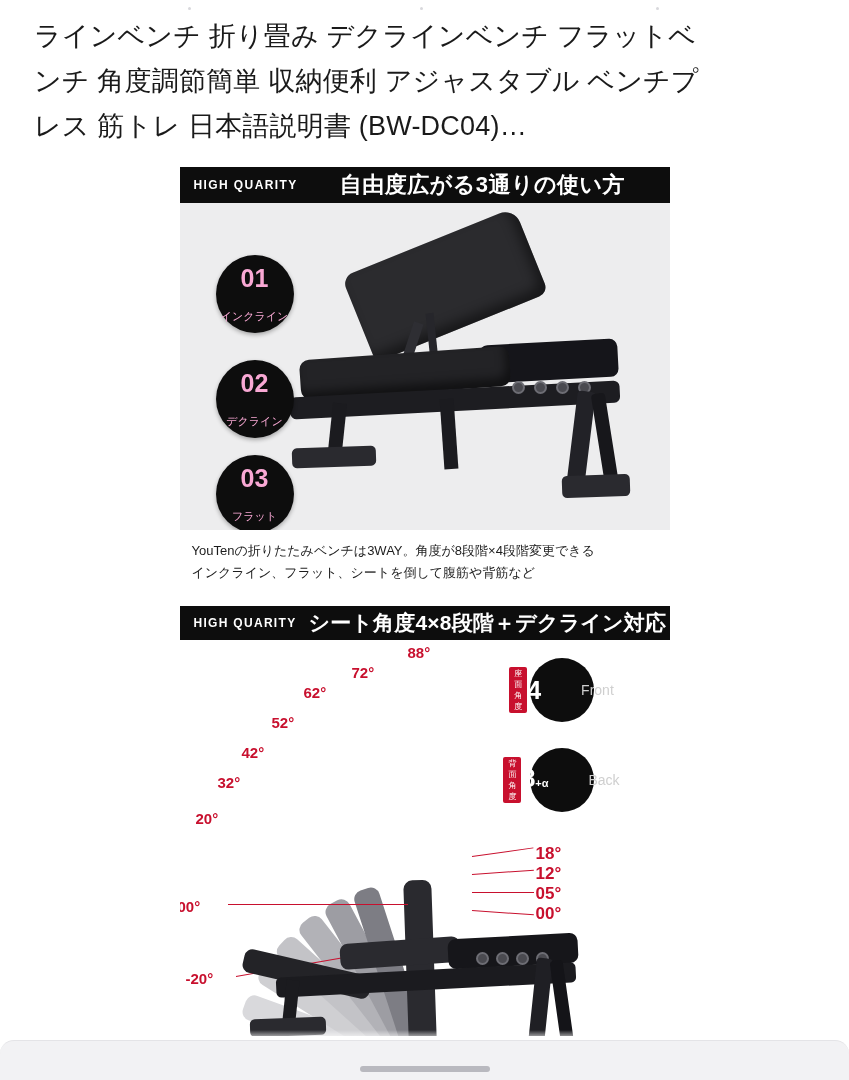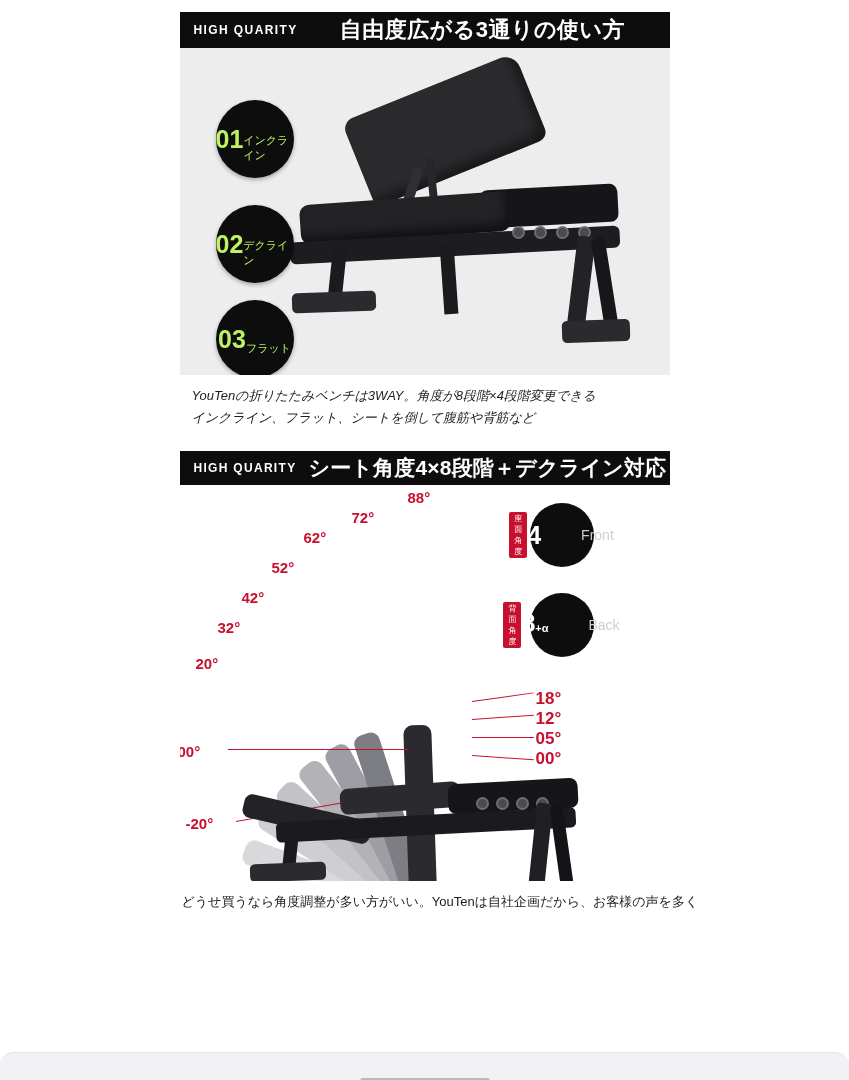--- a/index.html
+++ b/index.html
@@ -146,35 +146,34 @@
     width: 13px; height: 13px;
     border-radius: 50%;
     background: #4a4a50;
     border: 2px solid #6d6d74;
   }
   .badge {
     position: absolute;
     width: 78px; height: 78px;
     border-radius: 50%;
     background: #0d0d0d;
-    color: #bef264;
-    display: flex; flex-direction: row;
+    color: #f9a8d4;
+    display: flex; flex-direction: column;
     align-items: center; justify-content: center;
     box-shadow: 0 2px 4px rgba(0,0,0,.3);
   }
   .badge .num { font-size: 25px; font-weight: bold; line-height: 26px; }
   .badge .cap { font-size: 11px; margin-top: 18px; }
   .badge-1 { left: 36px; top: 52px; }
   .badge-2 { left: 36px; top: 157px; justify-content: center; }
   .badge-3 { left: 36px; top: 252px; }
 
   .caption-1 {
     width: 490px; margin: 10px auto 8px auto;
     padding-left: 12px;
-    font-style: italic;
   }
   .caption-1 p {
     font-size: 13px; line-height: 22px; color: #1c1c1c;
     white-space: nowrap;
   }
 
   
   .media-2 {
     position: relative;
     margin: 22px auto 0 auto;
@@ -332,20 +331,25 @@
 <body>
 
 <div class="page">
 
   <div class="top-dots">
     <span style="left:188px"></span>
     <span style="left:420px"></span>
     <span style="left:656px"></span>
   </div>
 
+  <div class="title-block">
+    <div class="title-line">ラインベンチ 折り畳み デクラインベンチ フラットベ</div>
+    <div class="title-line">ンチ 角度調節簡単 収納便利 アジャスタブル ベンチプ</div>
+    <div class="title-line">レス 筋トレ 日本語説明書 (BW-DC04)…</div>
+  </div>
 
   <div class="media-1">
     <div class="banner">
       <span class="hq">HIGH QUARITY</span>
       <span class="headline">自由度広がる3通りの使い方</span>
     </div>
 
     <div class="photo-1">
       <div class="b1-pad-incline"></div>
       <div class="b1-sup1"></div>

